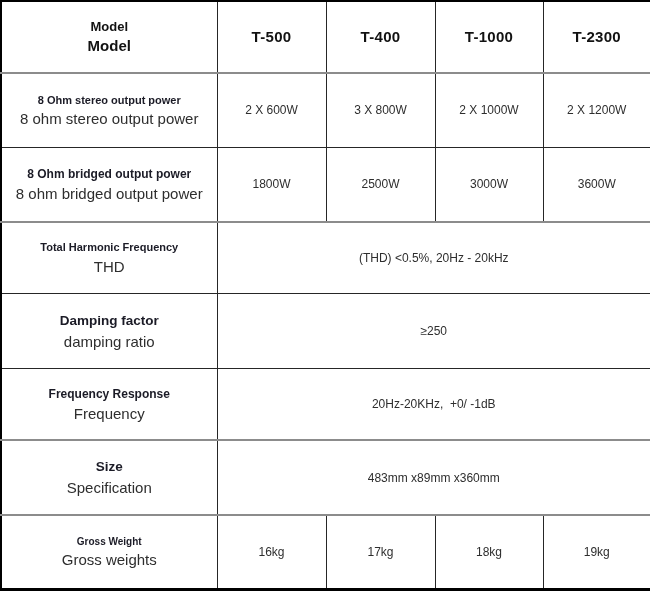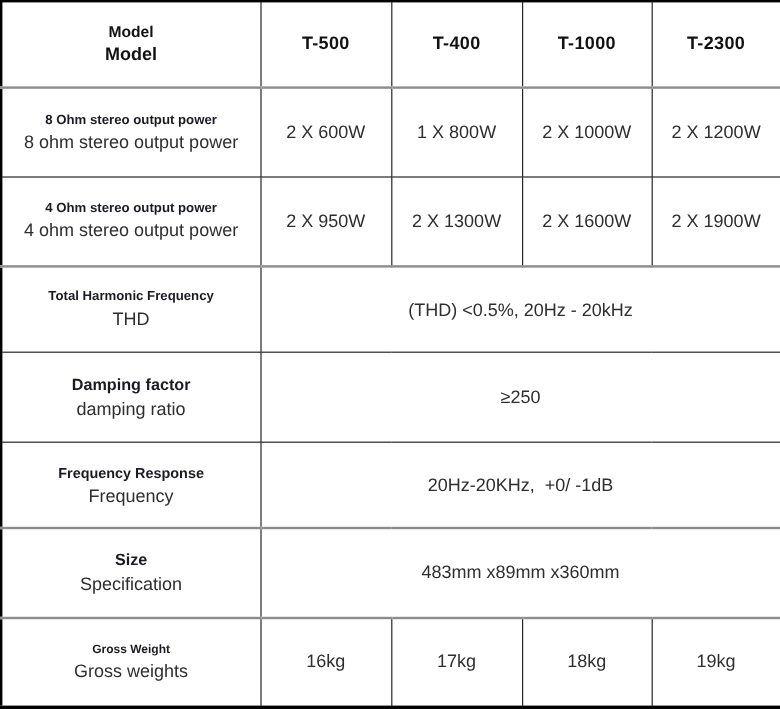--- a/index.html
+++ b/index.html
@@ -25,21 +25,21 @@
   .col-h{font-weight:bold;font-size:15px;color:#121212;letter-spacing:.3px;}
   
   .lbl-top{font-weight:bold;color:#1b1b26;line-height:1.5;}
   .sz10{font-size:10px;}
   .sz11{font-size:11px;}
   .sz12{font-size:12px;}
   .sz13{font-size:13.5px;}
   .purple{color:#3f2a56;}
   .lbl-sub{font-size:15px;color:#2e2e2e;line-height:1.4;}
   
-  .val{font-size:15px;color:#2e2e2e;}
+  .val{font-size:12px;color:#2e2e2e;}
   
   col.c0{width:216px;} col.c1{width:109px;} col.c2{width:109px;}
   col.c3{width:108px;} col.c4{width:108px;}
   
   tr.h52{height:52px;} tr.h54{height:54px;}
 </style>
 </head>
 <body>
 
 <div class="wrap">
@@ -63,36 +63,36 @@
     <td class="col-h">T-1000</td>
     <td class="col-h">T-2300</td>
   </tr>
 
   <tr class="h54 sep">
     <td>
       <div class="lbl-top sz11">8 Ohm stereo output power</div>
       <div class="lbl-sub">8 ohm stereo output power</div>
     </td>
     <td class="val">2 X 600W</td>
-    <td class="val">1 X 800W</td>
+    <td class="val">3 X 800W</td>
     <td class="val">2 X 1000W</td>
     <td class="val">2 X 1200W</td>
   </tr>
 
+
   <tr class="h54">
     <td>
-      <div class="lbl-top sz11">4 Ohm stereo output power</div>
-      <div class="lbl-sub">4 ohm stereo output power</div>
+      <div class="lbl-top sz12">8 Ohm bridged output power</div>
+      <div class="lbl-sub">8 ohm bridged output power</div>
     </td>
-    <td class="val">2 X 950W</td>
-    <td class="val">2 X 1300W</td>
-    <td class="val">2 X 1600W</td>
-    <td class="val">2 X 1900W</td>
+    <td class="val">1800W</td>
+    <td class="val">2500W</td>
+    <td class="val">3000W</td>
+    <td class="val">3600W</td>
   </tr>
-
 
   <tr class="h52 sep">
     <td>
       <div class="lbl-top sz11">Total Harmonic Frequency</div>
       <div class="lbl-sub">THD</div>
     </td>
     <td class="val" colspan="4">(THD) &lt;0.5%, 20Hz - 20kHz</td>
   </tr>
 
 

